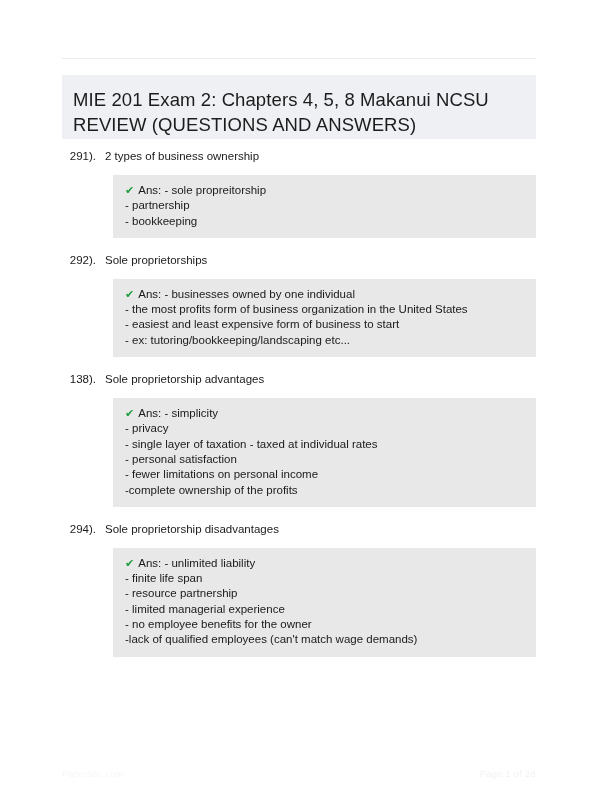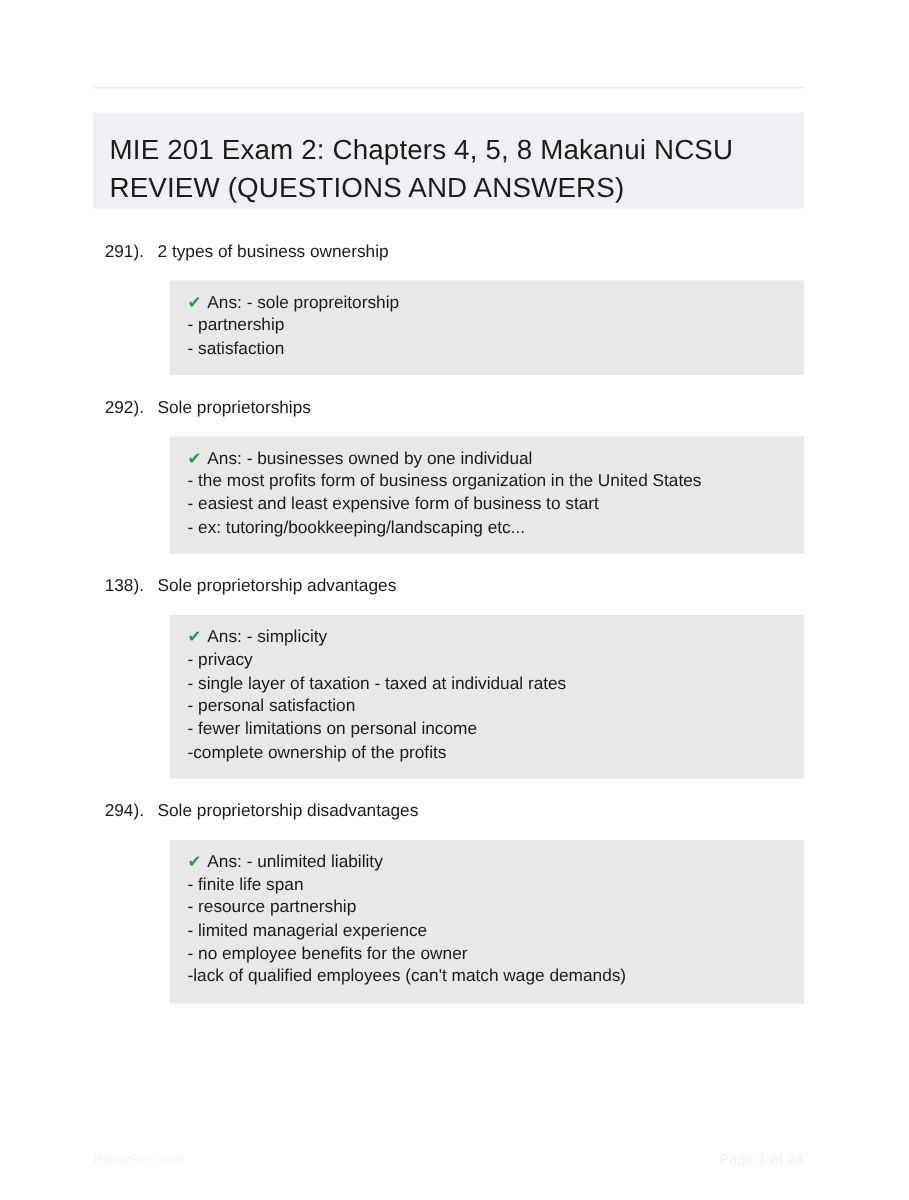--- a/index.html
+++ b/index.html
@@ -40,21 +40,21 @@
     padding: 12px 11px 2px 11px;
     font-size: 18.5px;
     line-height: 25px;
     color: #1c1c1c;
     font-weight: 400;
     letter-spacing: 0.1px;
   }
   .qa-list {
     position: absolute;
     left: 0;
-    top: 160px;
+    top: 148px;
     width: 556px;
   }
   .qa-block {
     position: relative;
     width: 606px;
     margin-bottom: 14px;
   }
   .q-row {
     display: flex;
     align-items: flex-start;
@@ -134,21 +134,21 @@
 
   <div class="qa-list">
       <div class="qa-block">
         <div class="q-row">
           <div class="q-num">291).</div>
           <div class="q-text">2 types of business ownership</div>
         </div>
         <div class="answer-box">
           <div class="ans-line ans-first"><span class="check-icon">✔</span><span>Ans: - sole propreitorship</span></div>
           <div class="ans-line">- partnership</div>
-          <div class="ans-line">- satisfaction</div>
+          <div class="ans-line">- bookkeeping</div>
         </div>
       </div>
       <div class="qa-block">
         <div class="q-row">
           <div class="q-num">292).</div>
           <div class="q-text">Sole proprietorships</div>
         </div>
         <div class="answer-box">
           <div class="ans-line ans-first"><span class="check-icon">✔</span><span>Ans: - businesses owned by one individual</span></div>
           <div class="ans-line">- the most profits form of business organization in the United States</div>

